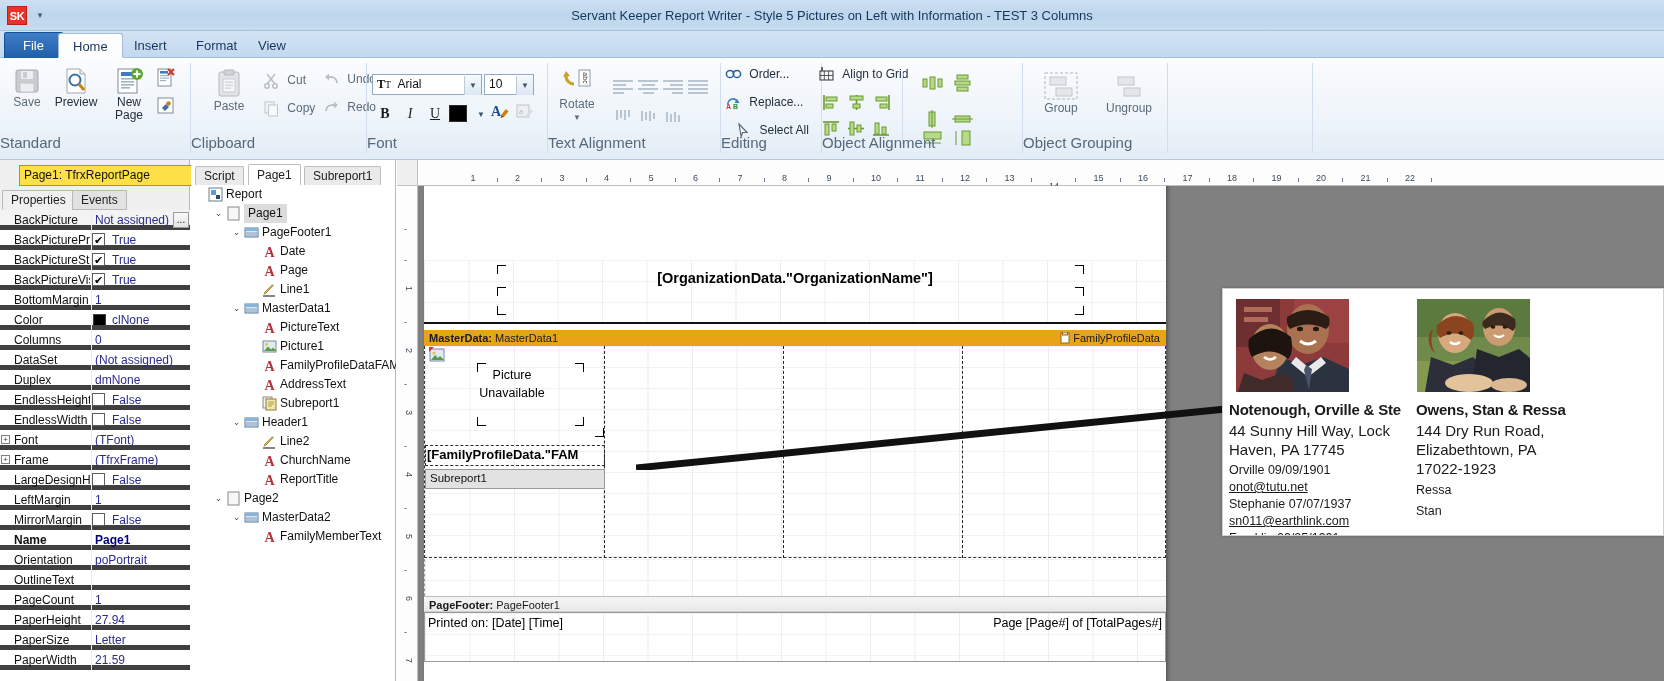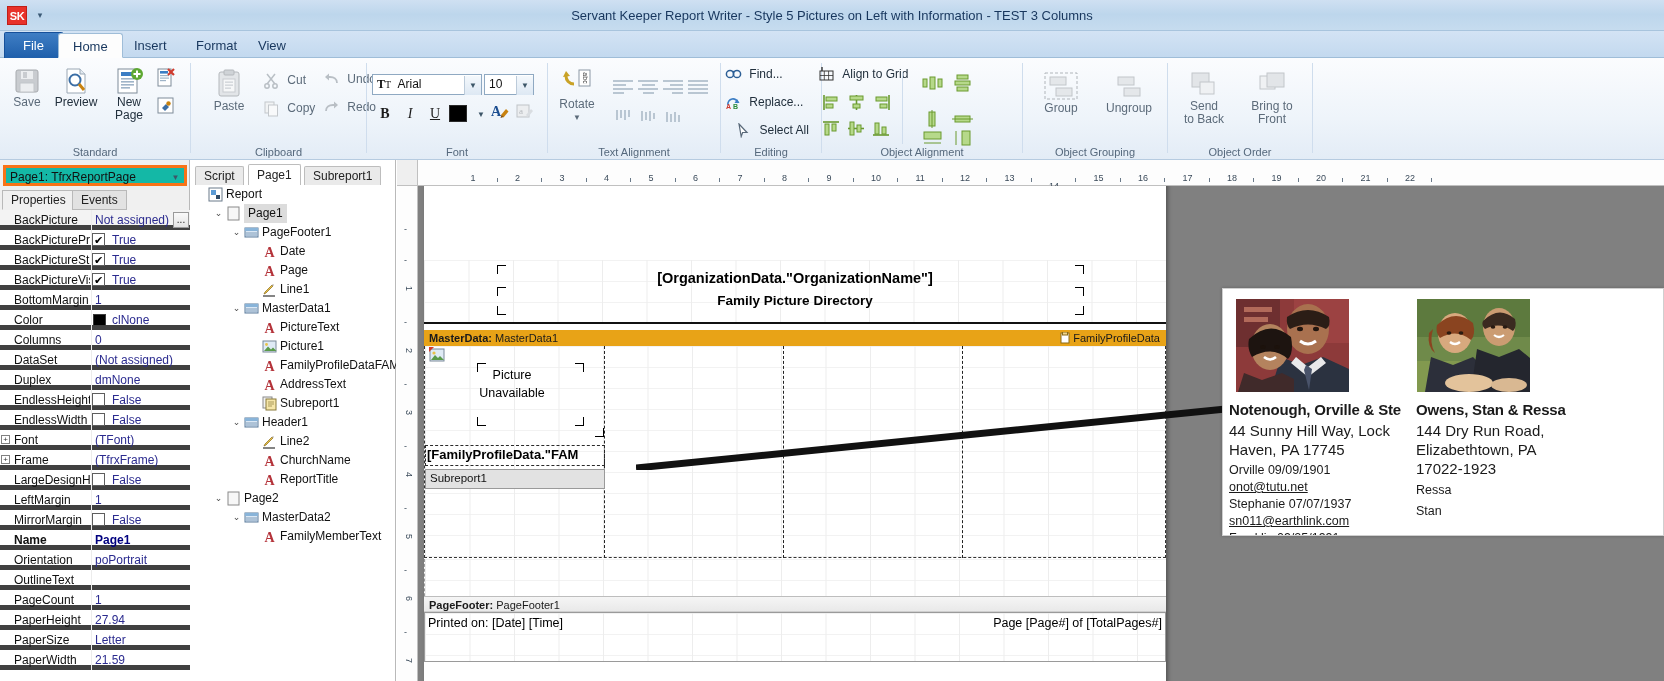--- a/index.html
+++ b/index.html
@@ -55,22 +55,22 @@
 
   
   #ribbon{
     position:absolute; left:0; top:58px; width:1664px; height:102px;
     background:linear-gradient(180deg,#fbfcfe 0%,#eef4fa 60%,#e3ecf6 100%);
     border-bottom:1px solid #b6cbe0;
   }
   .grp{ position:absolute; top:0; height:102px; }
   .grp-sep{ position:absolute; top:5px; width:1px; height:90px; background:#cfdded; }
   .grp-label{
-    position:absolute; bottom:2px; width:100%; text-align:center;
-    font-size:11px; color:#55687c;
+    position:absolute; bottom:9px; width:100%; text-align:left;
+    font-size:15px; color:#55687c;
   }
   .btn{ position:absolute; text-align:center; cursor:default; }
   .btn-lbl{ font-size:12px; color:#5c6b7a; line-height:13px; }
   .btn.en .btn-lbl{ color:#22303d; }
   .ic{ display:block; margin:0 auto; }
 
   
   .fontbox{
     position:absolute; background:#fff; border:1px solid #8fa9c2;
     height:21px; line-height:19px; font-size:12px; color:#111; padding-left:4px;
@@ -90,22 +90,22 @@
   .align-ic i{ display:block; height:2px; background:#b9c6d2; margin:2px 0 0 0; }
 
   .oa-ic{ position:absolute; width:19px; height:17px; }
 
   
   #leftpanel{
     position:absolute; left:0; top:160px; width:190px; height:521px;
     background:#f0f0f0; border-right:1px solid #b9b9b9;
   }
   #objsel{
-    position:absolute; left:3px; top:5px; width:184px; height:21px;
-    background:#14b8a6; border:3px solid #f97316; font-size:12px;
+    position:absolute; left:19px; top:5px; width:184px; height:21px;
+    background:#fde047; border:1px solid #f97316; font-size:12px;
     line-height:19px; padding-left:4px; color:#111;
   }
   #objsel .ddarrow{ right:0; top:0; height:19px; border:none; background:transparent; }
   #proptabs{ position:absolute; left:0; top:30px; width:190px; height:20px; }
   .ptab{
     position:absolute; top:0; height:20px; line-height:19px; padding:0 8px;
     font-size:12px; background:#e2e2e2; border:1px solid #b9b9b9;
     color:#222;
   }
   .ptab.active{ background:#f0f0f0; border-bottom-color:#f0f0f0; font-weight:normal; }
@@ -495,21 +495,21 @@
 
   <div class="grp" style="left:721px; width:100px;">
     <div class="btn en" style="left:4px; top:9px; width:94px; text-align:left;">
       <svg style="vertical-align:middle" width="17" height="15" viewBox="0 0 17 15">
           <g fill="none" stroke="#2c5f96" stroke-width="1.5">
             <circle cx="5" cy="7" r="3.6"></circle>
             <circle cx="12" cy="7" r="3.6"></circle>
             <path d="M7.2 4.6 L9.8 4.6"></path>
           </g>
         </svg>
-      <span class="btn-lbl" style="display:inline-block; vertical-align:middle; margin-left:4px; color:#22303d;">Find...</span>
+      <span class="btn-lbl" style="display:inline-block; vertical-align:middle; margin-left:4px; color:#22303d;">Order...</span>
     </div>
     <div class="btn en" style="left:4px; top:37px; width:94px; text-align:left;">
       <svg style="vertical-align:middle" width="17" height="15" viewBox="0 0 17 15">
           <path d="M3 10a5 5 0 0 1 10-2" fill="none" stroke="#3b7dc4" stroke-width="1.6"></path>
           <path d="M12 4l2.5 4h-5z" fill="#3b7dc4"></path>
           <text x="1" y="14" font-size="7" font-weight="bold" fill="#cf3b2e">A</text>
           <text x="8" y="14" font-size="7" font-weight="bold" fill="#2a8a3a">B</text>
         </svg>
       <span class="btn-lbl" style="display:inline-block; vertical-align:middle; margin-left:4px; color:#22303d;">Replace...</span>
     </div>
@@ -638,39 +638,20 @@
       <svg class="ic" width="40" height="32" viewBox="0 0 40 32">
           <rect x="9" y="7" width="16" height="8" fill="#e4e7ea" stroke="#c2c6ca"></rect>
           <rect x="15" y="18" width="16" height="8" fill="#e4e7ea" stroke="#c2c6ca"></rect>
         </svg>
       <div class="btn-lbl">Ungroup</div>
     </div>
     <div class="grp-label">Object Grouping</div>
   </div>
   <div class="grp-sep" style="left:1167px;"></div>
 
-  <div class="grp" style="left:1168px; width:144px;">
-    <div class="btn" style="left:4px; top:12px; width:64px;">
-      <svg class="ic" width="36" height="30" viewBox="0 0 36 30">
-          <rect x="6" y="3" width="17" height="14" fill="#e2e5e8" stroke="#c2c6ca"></rect>
-          <rect x="14" y="12" width="14" height="12" fill="#eff1f3" stroke="#c2c6ca"></rect>
-        </svg>
-      <div class="btn-lbl">Send</div>
-      <div class="btn-lbl">to Back</div>
-    </div>
-    <div class="btn" style="left:70px; top:12px; width:68px;">
-      <svg class="ic" width="36" height="30" viewBox="0 0 36 30">
-          <rect x="6" y="6" width="15" height="13" fill="#eff1f3" stroke="#c2c6ca"></rect>
-          <rect x="13" y="3" width="17" height="14" fill="#e2e5e8" stroke="#c2c6ca"></rect>
-        </svg>
-      <div class="btn-lbl">Bring to</div>
-      <div class="btn-lbl">Front</div>
-    </div>
-    <div class="grp-label">Object Order</div>
-  </div>
   <div class="grp-sep" style="left:1312px;"></div>
 </div>
 
 <div id="leftpanel">
   <div id="objsel">
     <span>Page1: TfrxReportPage</span>
     <span class="ddarrow">▼</span>
   </div>
   <div id="proptabs">
     <div class="ptab active" style="left:2px;">Properties</div>
@@ -1025,21 +1006,20 @@
       <div class="rtick" style="left: 7px; top: 472px; writing-mode: vertical-rl;">7</div>
     </div>
   <div id="corner"></div>
 
   <div id="canvaswrap">
     <div id="page">
 
       <div class="band-body" style="left:0; top:108px; width:742px; height:64px; border-bottom:2px solid #111;">
         <div class="gridlines"></div>
         <div class="rep-text" style="left:0; top:10px; width:742px; text-align:center; font-size:14.5px; font-weight:bold;">[OrganizationData."OrganizationName"]</div>
-        <div class="rep-text" style="left:0; top:33px; width:742px; text-align:center; font-size:13.5px; font-weight:bold;">Family Picture Directory</div>
         <div class="selmark" style="left:73px; top:5px;">
             <i class="h"></i>
             <i class="v"></i>
           </div>
         <div class="selmark" style="left:73px; top:27px;">
             <i class="h"></i>
             <i class="v"></i>
           </div>
         <div class="selmark bl" style="left:73px; top:46px;">
             <i class="h"></i>

